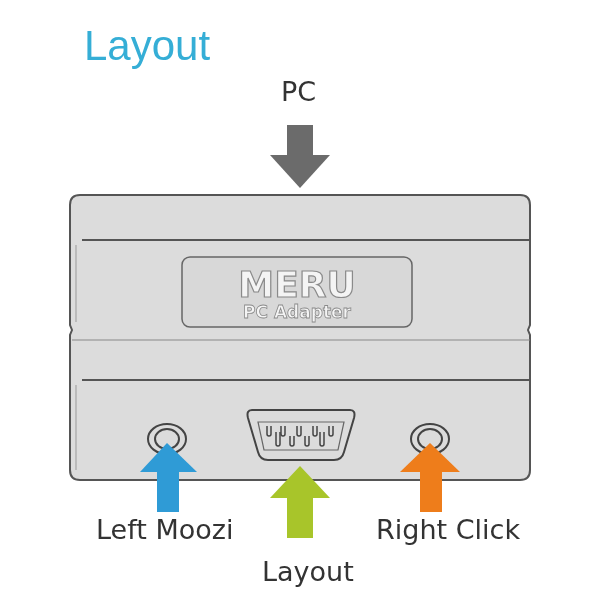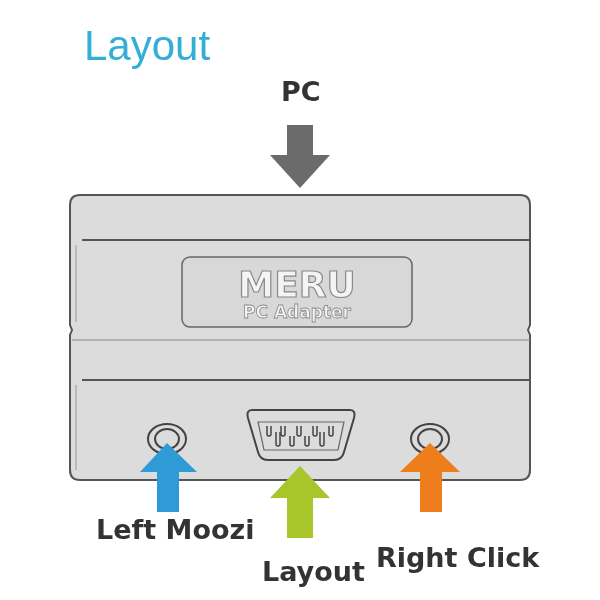--- a/index.html
+++ b/index.html
@@ -1,18 +1,18 @@
 <!DOCTYPE html>
 <html><head>
 <meta charset="utf-8">
 <style>
   html, body { margin:0; padding:0; background:#ffffff; }
   body { width:600px; height:600px; position:relative; overflow:hidden; font-family:"Liberation Sans", sans-serif; }
   .title { position:absolute; left:84px; top:22px; font-size:42px; color:#35aed6; font-family:"Liberation Sans", sans-serif; }
-  .lbl { position:absolute; font-family:"DejaVu Sans", sans-serif; font-weight:bold; color:#333333; font-size:27px; white-space:nowrap; }
+  .lbl { position:absolute; font-family:"DejaVu Sans", sans-serif; font-weight:normal; color:#333333; font-size:27px; white-space:nowrap; }
   svg { position:absolute; left:0; top:0; }
 </style>
 </head>
 <body>
 
 <div class="title">Layout</div>
 <div class="lbl" style="left:281px; top:76px;">PC</div>
 
 <svg width="600" height="600" viewBox="0 0 600 600">
 
@@ -72,14 +72,14 @@
     <rect x="420" y="472" width="22" height="40" fill="#ee7d1b"></rect>
   </g>
 
   <g>
     <polygon points="270,498 300,466 330,498" fill="#a8c52a"></polygon>
     <rect x="287" y="498" width="26" height="40" fill="#a8c52a"></rect>
   </g>
 </svg>
 
 <div class="lbl" style="left:96px; top:514px;">Left Moozi</div>
-<div class="lbl" style="left:376px; top:514px;margin-top:28px;">Right Click</div>
+<div class="lbl" style="left:376px; top:514px;">Right Click</div>
 <div class="lbl" style="left:262px; top:556px;">Layout</div>
 
 </body></html>

